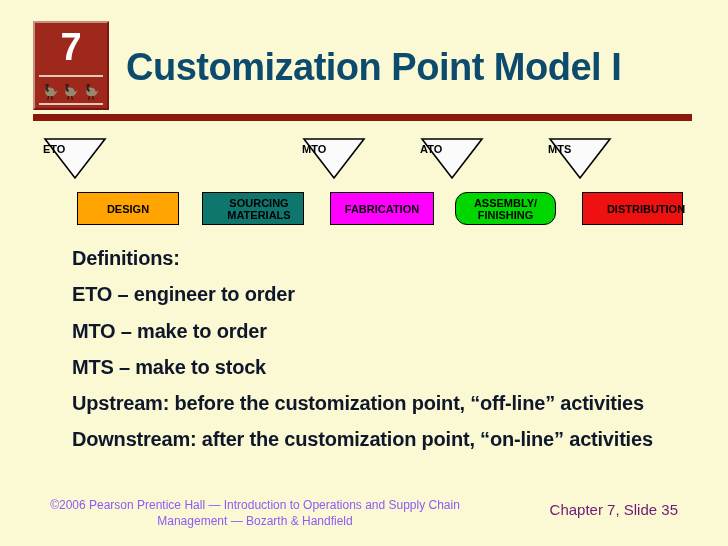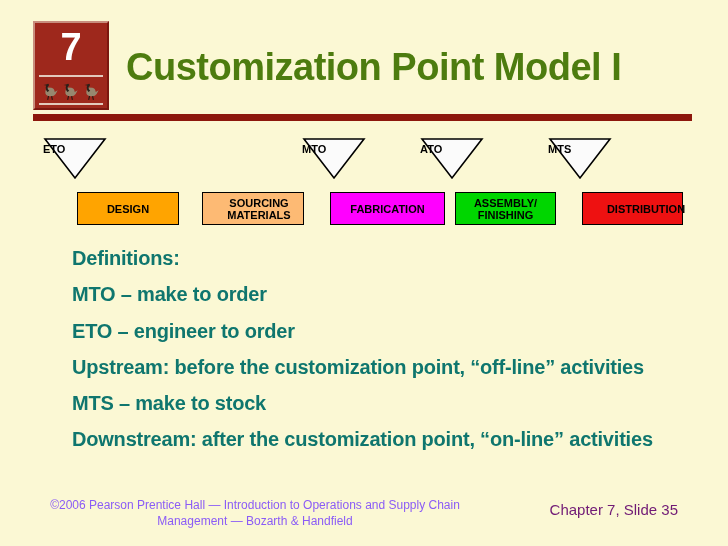--- a/index.html
+++ b/index.html
@@ -40,21 +40,21 @@
   .badge-birds {
     position: absolute; top: 56px; left: 0; width: 100%; height: 23px;
     display: flex; justify-content: space-around; align-items: flex-end;
     padding: 0 5px; box-sizing: border-box;
   }
   .bird { width: 15px; height: 20px; }
 
   
   .title {
     position: absolute; left: 126px; top: 46px; width: 580px;
-    font-size: 38px; font-weight: 700; color: #4d7c0f;
+    font-size: 38px; font-weight: 700; color: #0c4a6e;
     letter-spacing: -0.5px; white-space: nowrap;
   }
   .title-rule {
     position: absolute; left: 33px; top: 114px;
     width: 659px; height: 7px;
     background: #8C170C;
   }
 
   
   .marker {
@@ -75,30 +75,30 @@
   .stage {
     position: absolute; top: 192px; height: 33px;
     border: 1px solid #000000; box-sizing: border-box;
     display: flex; flex-direction: column;
     align-items: center; justify-content: center;
     font-size: 11px; font-weight: 700; color: #000000;
     line-height: 12px; text-align: left;
   }
   .stage.s0 { left: 77px;  width: 102px; }
   .stage.s1 { left: 202px; width: 102px; }
-  .stage.s2 { left: 330px; width: 115px; }
-  .stage.s3 { left: 455px; width: 101px; }
+  .stage.s2 { left: 330px; width: 104px; }
+  .stage.s3 { left: 455px; width: 101px; border-radius: 12px; }
   .stage.s4 { left: 582px; width: 101px; }
 
   
   .body-text {
     position: absolute; left: 72px; top: 240px; width: 640px;
   }
   .body-line {
-    font-size: 20px; font-weight: 700; color: #0f766e;
+    font-size: 20px; font-weight: 700; color: #0f172a;
     line-height: 36.3px; letter-spacing: -0.2px; white-space: nowrap;
   }
 
   
   .footer-copy {
     position: absolute; left: 30px; top: 498px; width: 450px;
     text-align: center;
     font-size: 12px; color: #8b5cf6; line-height: 15.5px;
   }
   .footer-ref {
@@ -161,41 +161,41 @@
   <div class="marker m2">
     <svg width="64" height="43">
       <polygon points="2,2 62,2 32,41" fill="#FBFBFB" stroke="#000000" stroke-width="1.6"></polygon>
     </svg>
     <div class="marker-label">ATO</div>
   </div>
 
   <div class="stage s0" style="background-color: rgb(255, 164, 0);">
     <span>DESIGN</span>
   </div>
-  <div class="stage s1" style="background-color: #fdba74; padding-left: 12px;">
+  <div class="stage s1" style="background-color: #0f766e; padding-left: 12px;">
     <span>SOURCING</span>
     <span>MATERIALS</span>
   </div>
   <div class="stage s2" style="background-color: rgb(255, 0, 255);">
     <span>FABRICATION</span>
   </div>
   <div class="stage s3" style="background-color: rgb(0, 214, 0);">
     <span>ASSEMBLY/</span>
     <span>FINISHING</span>
   </div>
   <div class="stage s4" style="background-color: rgb(238, 17, 17); padding-left: 27px;">
     <span>DISTRIBUTION</span>
   </div>
 
   <div class="body-text">
     <div class="body-line">Definitions:</div>
+    <div class="body-line">ETO – engineer to order</div>
     <div class="body-line">MTO – make to order</div>
-    <div class="body-line">ETO – engineer to order</div>
+    <div class="body-line">MTS – make to stock</div>
     <div class="body-line">Upstream: before the customization point, “off-line” activities</div>
-    <div class="body-line">MTS – make to stock</div>
     <div class="body-line">Downstream: after the customization point, “on-line” activities</div>
   </div>
 
   <div class="footer-copy">
     <div>©2006 Pearson Prentice Hall — Introduction to Operations and Supply Chain</div>
     <div>Management — Bozarth &amp; Handfield</div>
   </div>
   <div class="footer-ref">Chapter 7, Slide 35</div>
 
 </div>

